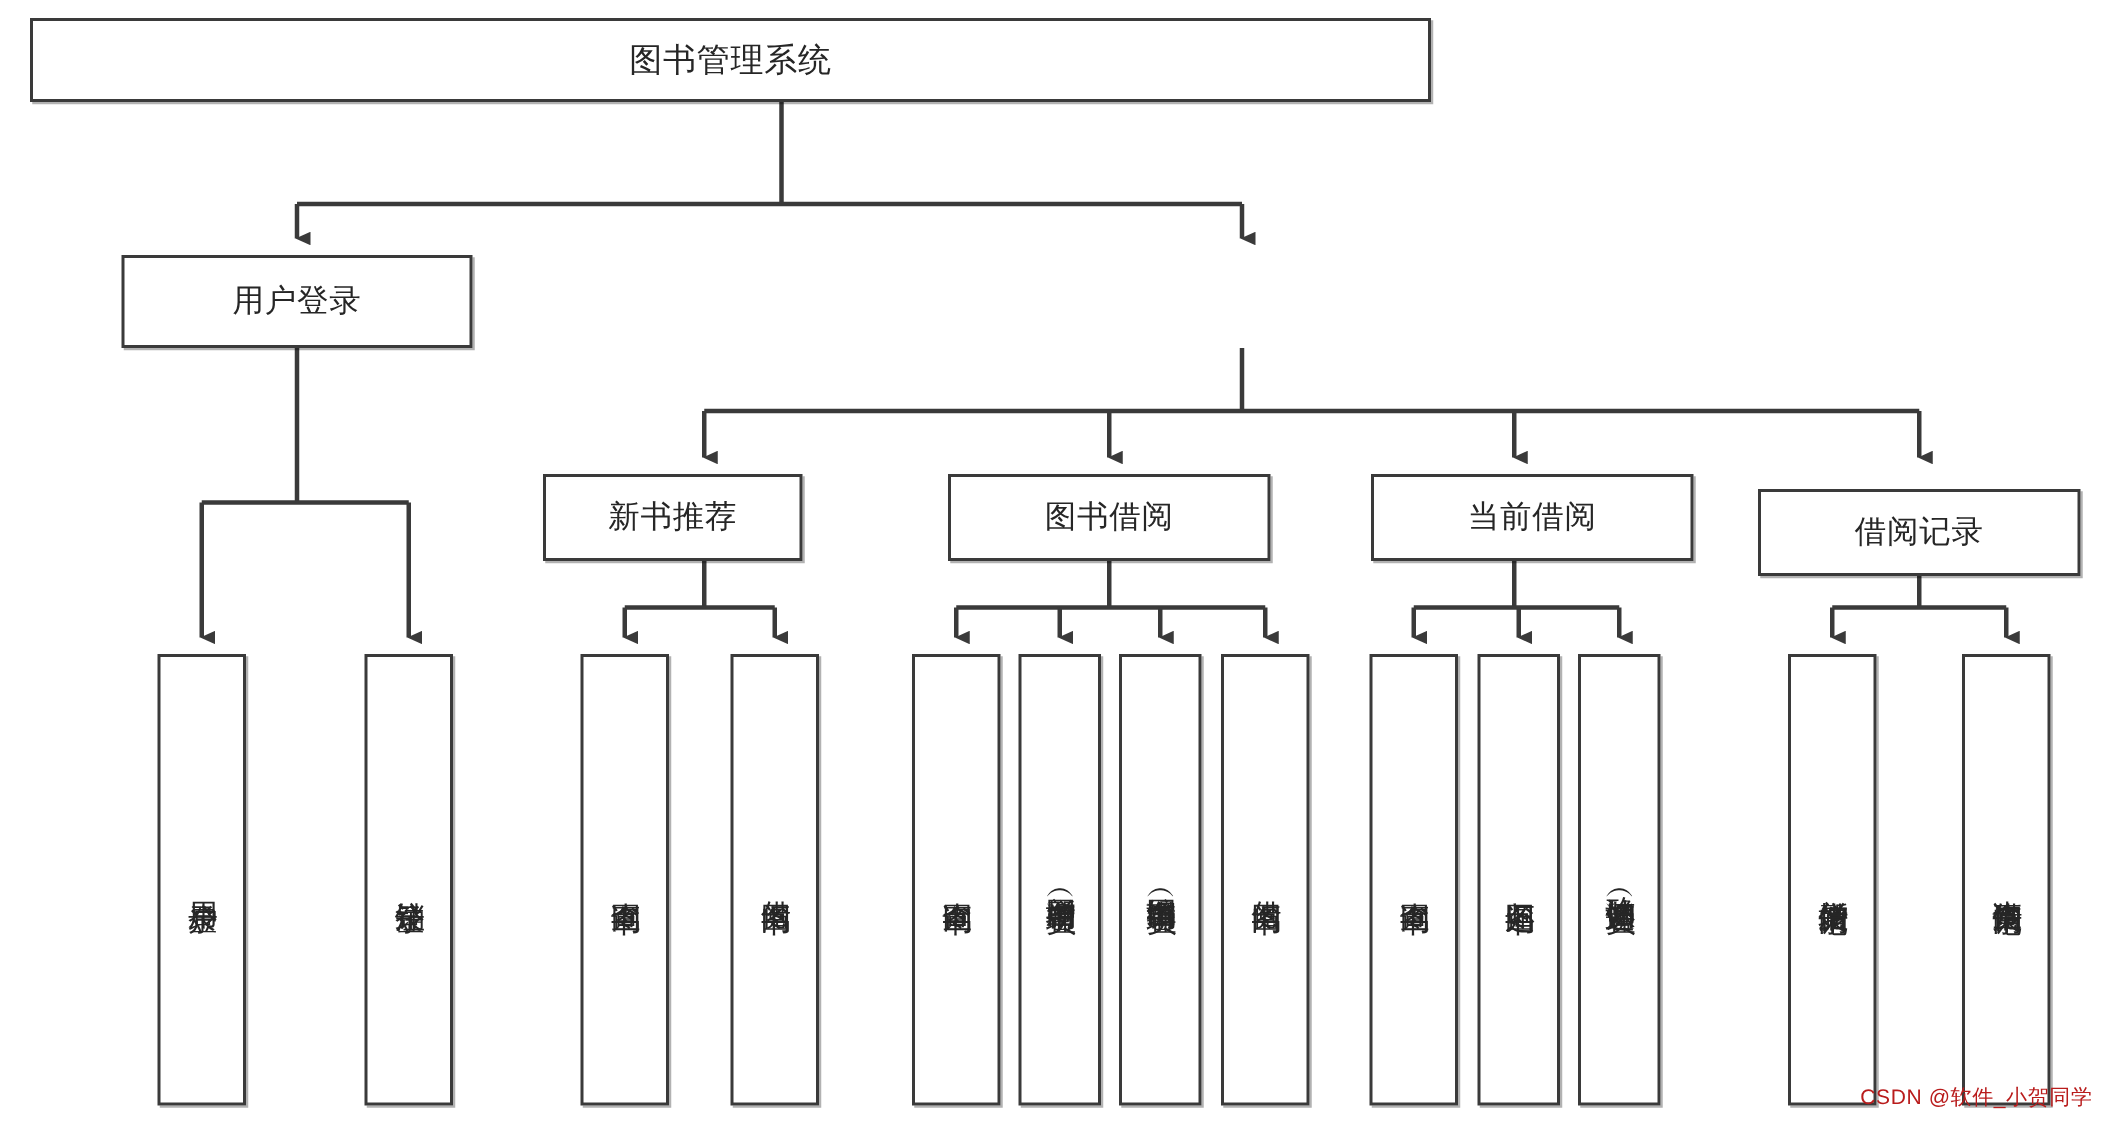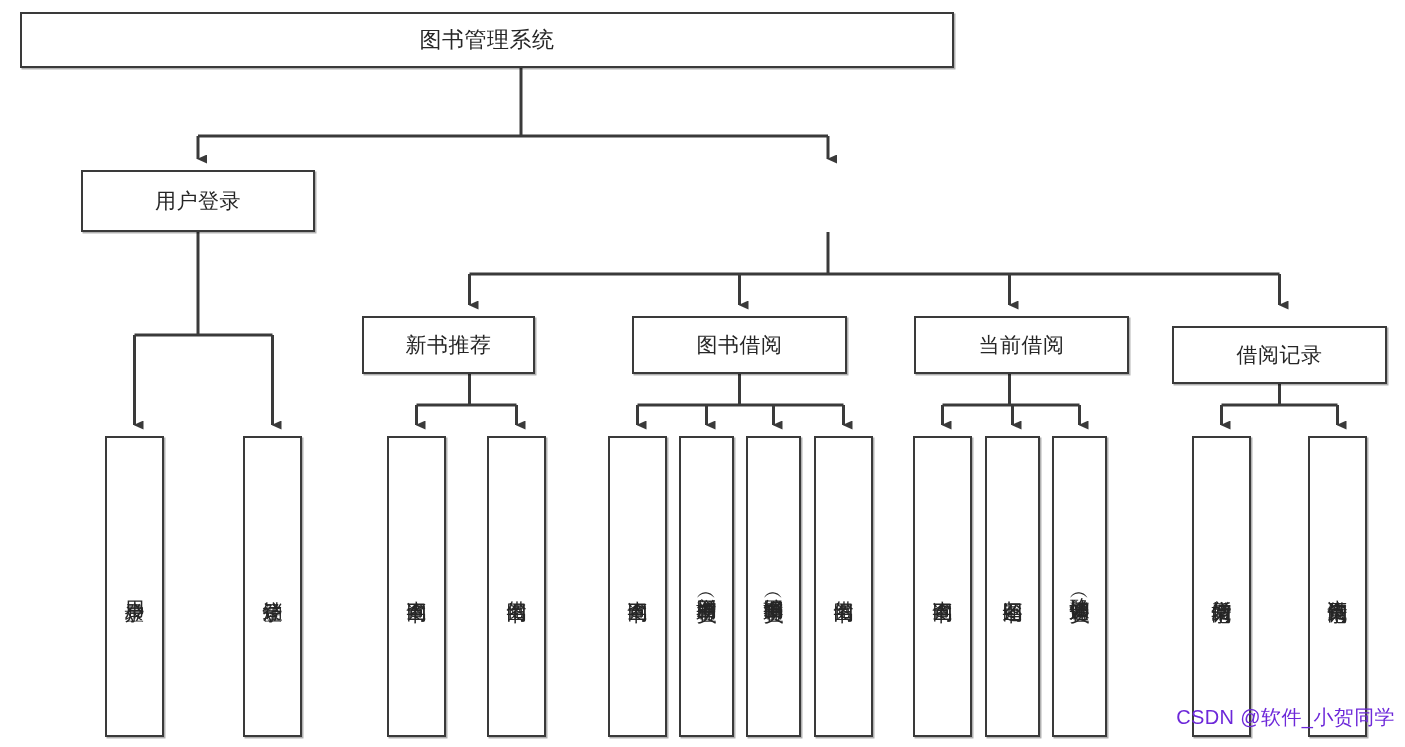--- a/index.html
+++ b/index.html
@@ -60,23 +60,23 @@
     writing-mode: vertical-rl;
     text-orientation: upright;
     font-size: 20px;
     line-height: 1.04;
     letter-spacing: 1px;
     max-height: 272px;
   }
   #watermark {
     position: absolute;
     right: 10px;
-    bottom: 16px;
-    font-size: 20px;
-    color: #6d28d9;
+    bottom: 6px;
+    font-size: 14px;
+    color: #b91c1c;
     white-space: nowrap;
     letter-spacing: 0.4px;
     user-select: none;
   }
 </style>
 </head>
 <body>
 
 <div id="diagram-root">
 

